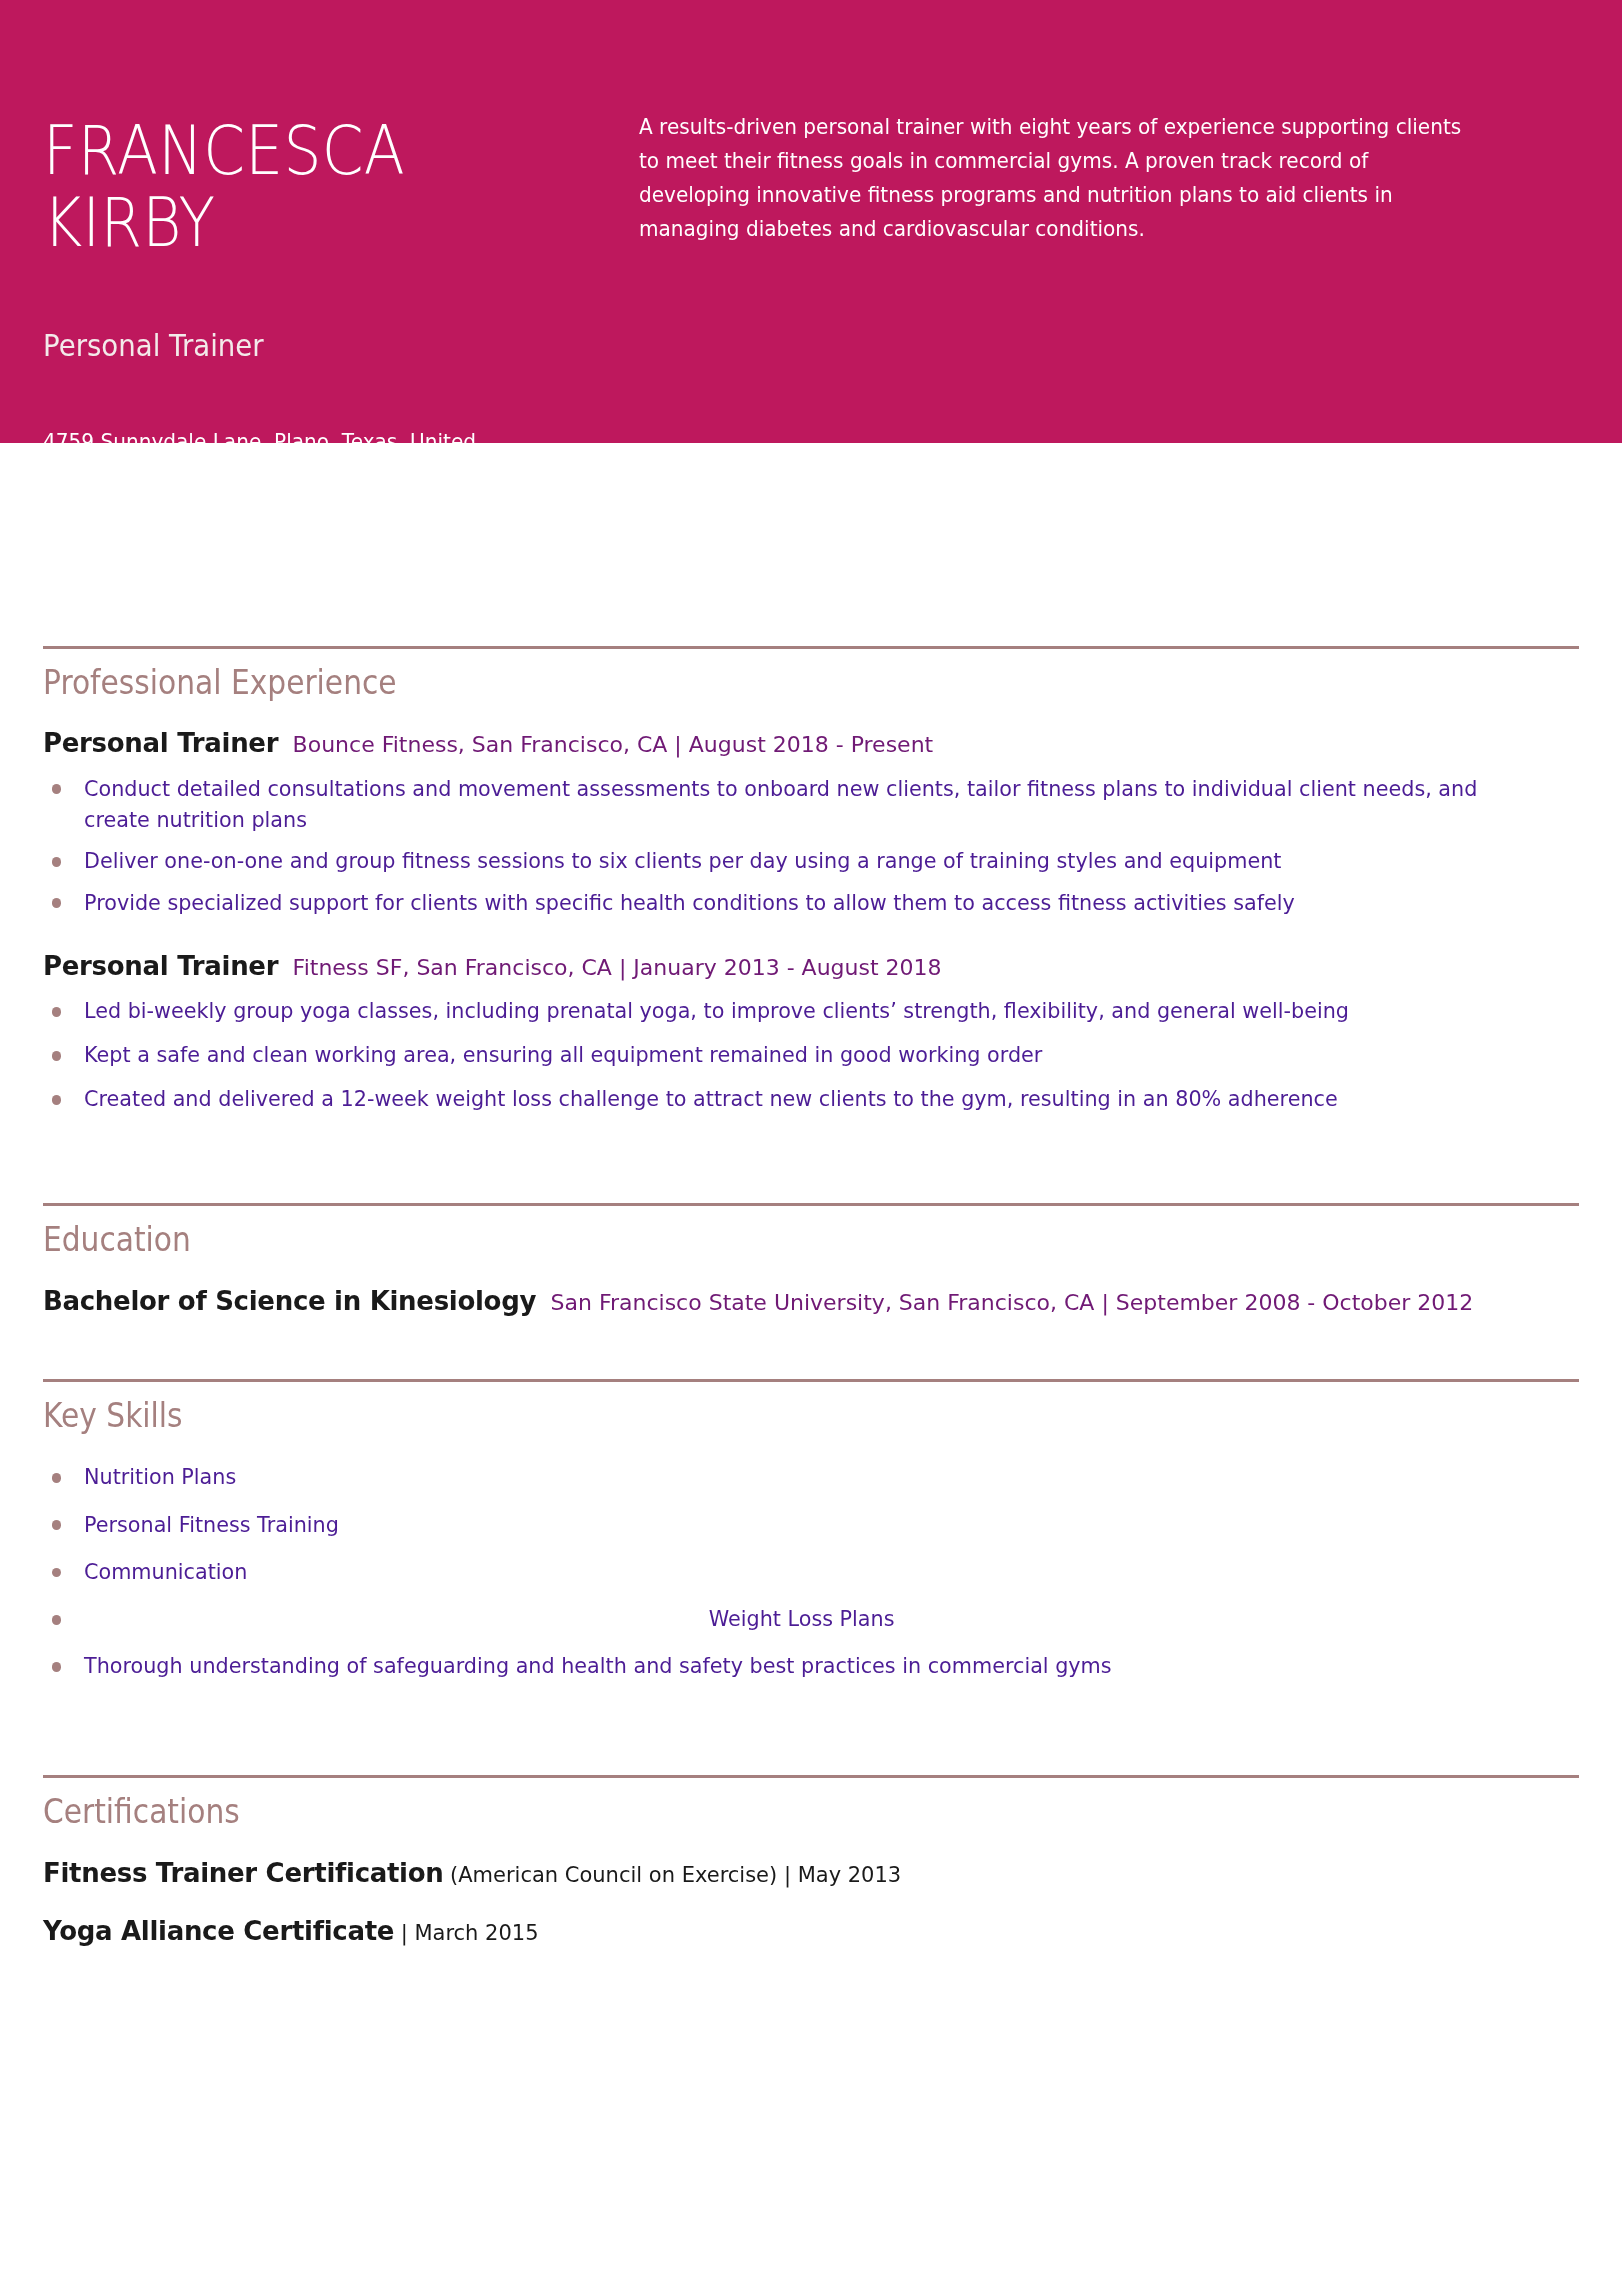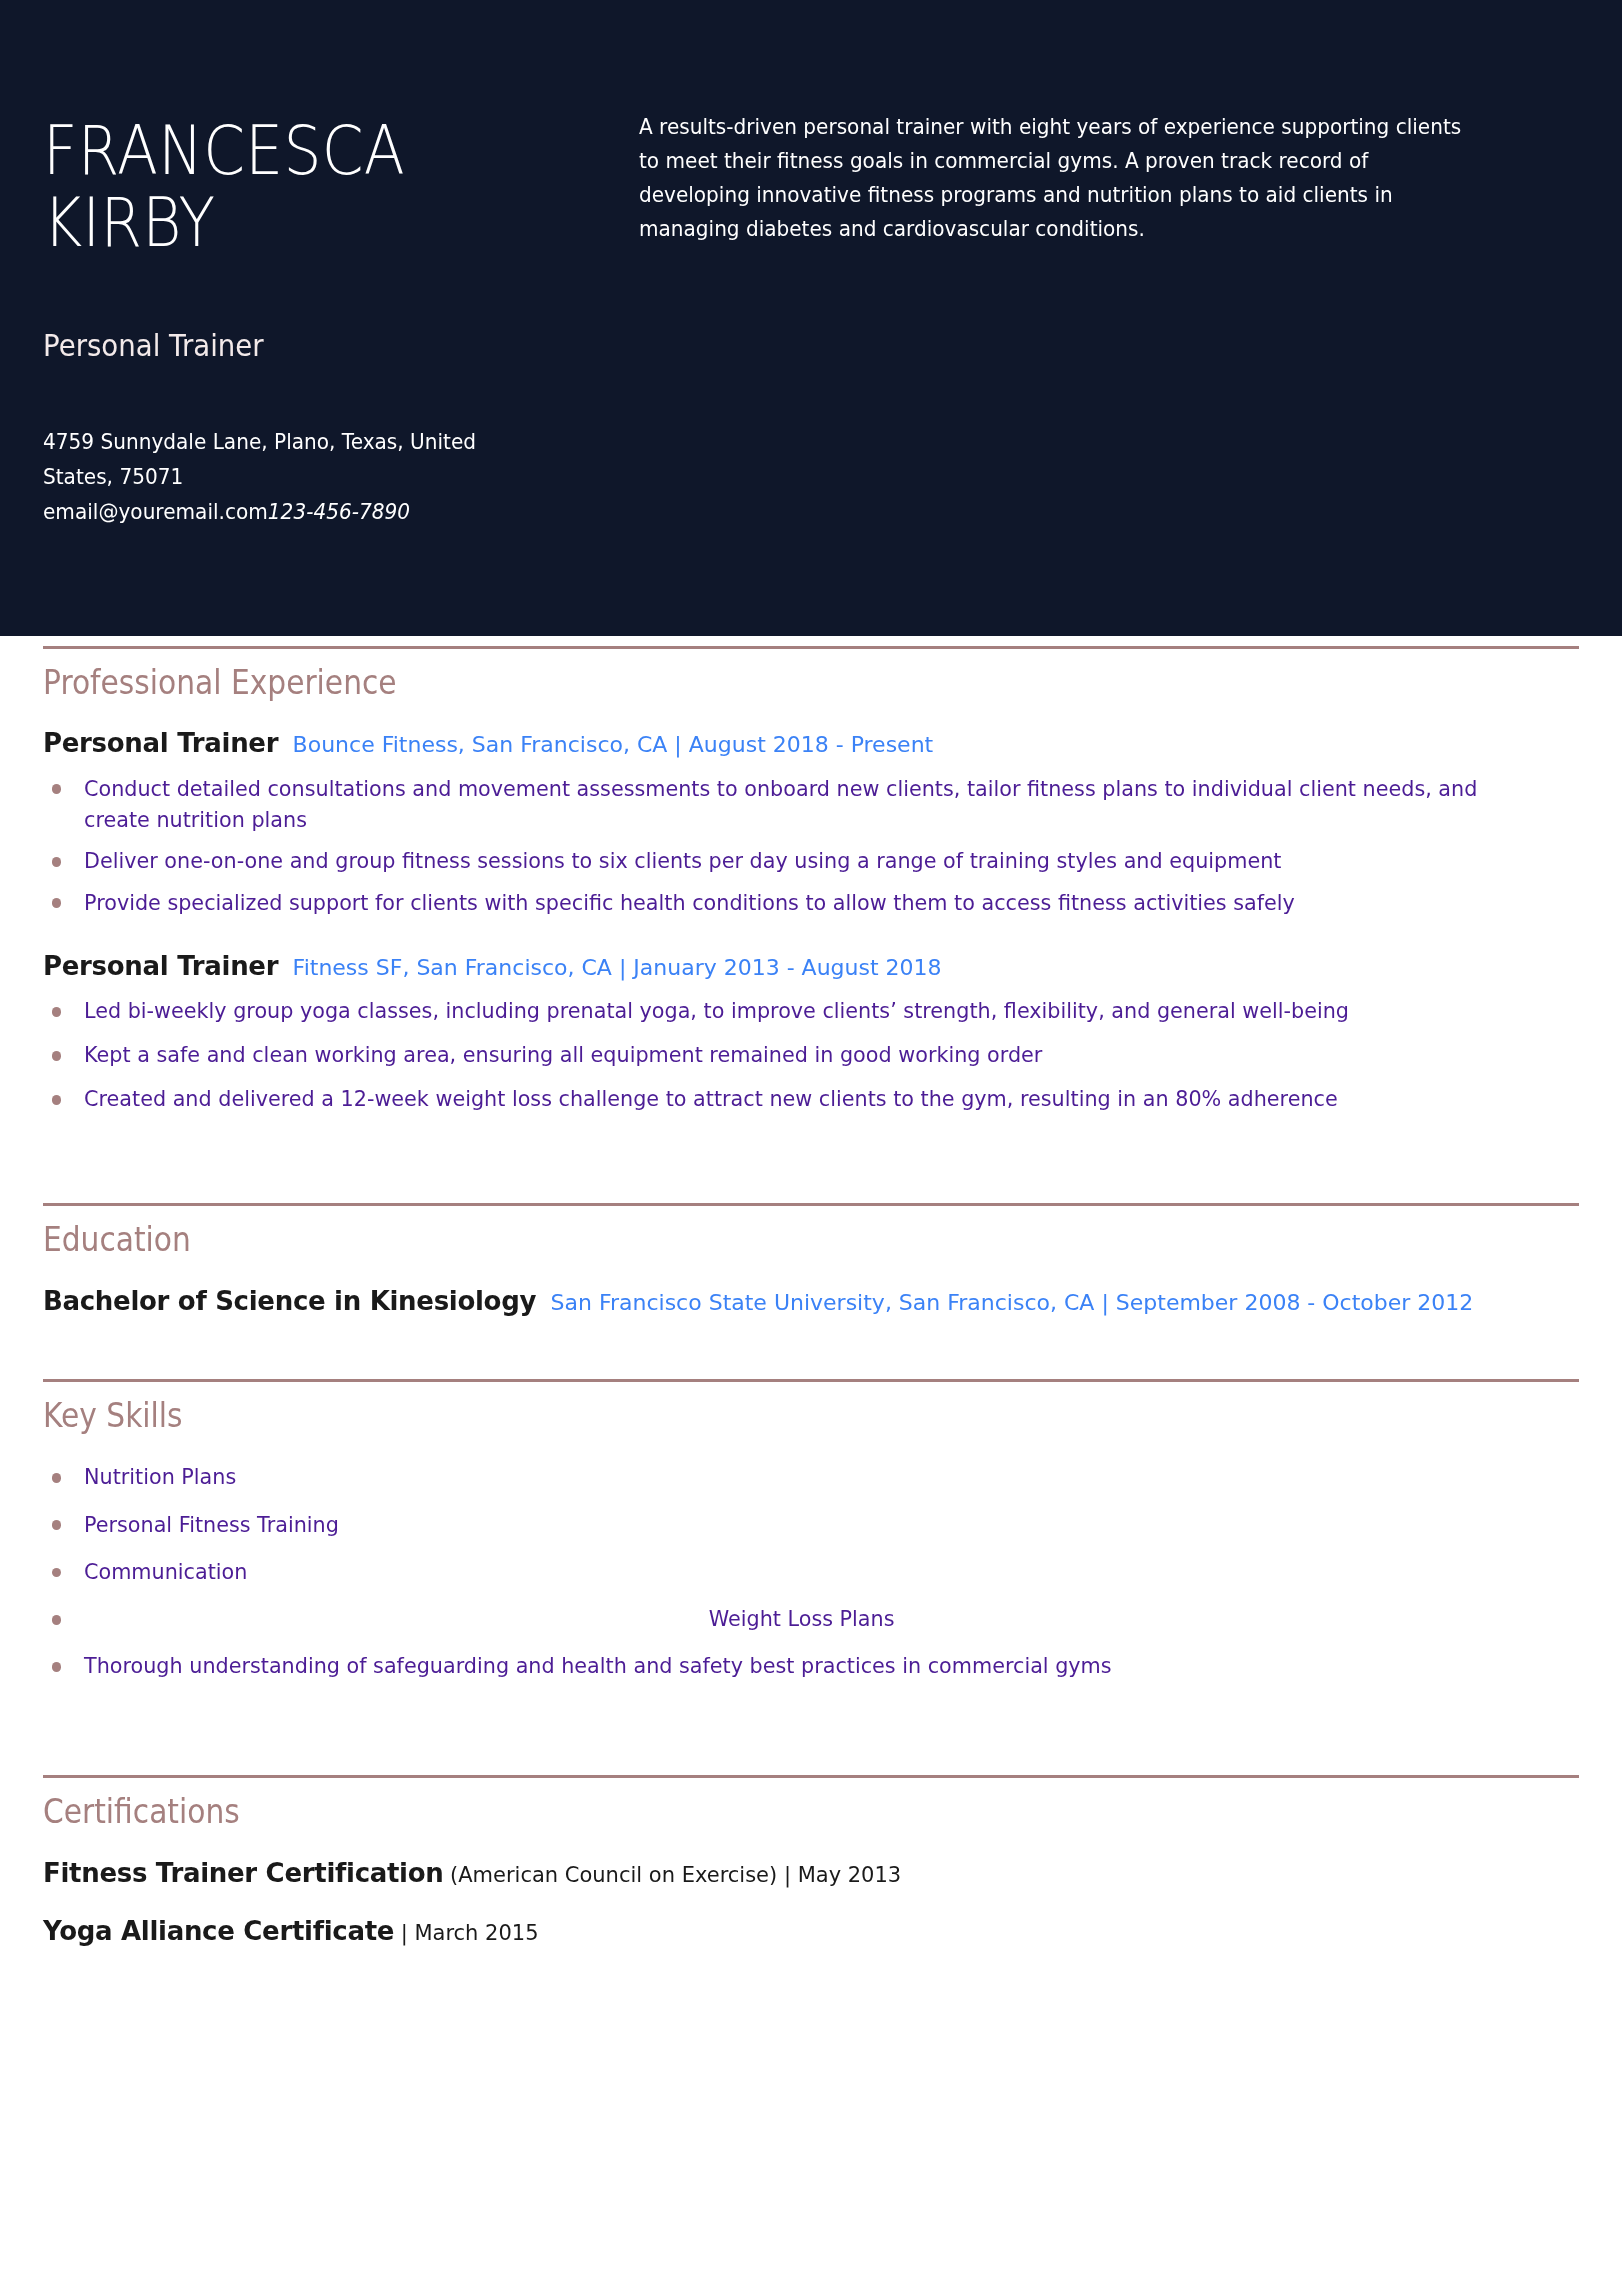--- a/index.html
+++ b/index.html
@@ -20,22 +20,22 @@
     width: 1623px;
     height: 2295px;
     background: #ffffff;
     overflow: hidden;
   }
 
   
   .header {
     position: relative;
     width: 1623px;
-    height: 636px;
-    background: #0f172a;
+    height: 443px;
+    background: #be185d;
     box-sizing: border-box;
   }
 
   .header-inner {
     position: absolute;
     left: 43px;
     top: 0;
     right: 43px;
     height: 598px;
   }
@@ -137,21 +137,21 @@
     margin-top: 0;
   }
   .entry-title {
     color: #1a1a1a;
     font-size: 26px;
     font-weight: 700;
     font-family: "DejaVu Sans", sans-serif;
     letter-spacing: -0.3px;
   }
   .entry-meta {
-    color: #3b82f6;
+    color: #701a75;
     font-size: 22px;
     font-weight: 400;
     font-family: "DejaVu Sans", sans-serif;
     padding-left: 14.4px;
     margin-top: 8px;
   }
   .entry-meta-tight { padding-left: 6.5px; }
   .entry-sub {
     color: #1a1a1a;
     font-size: 21px;

